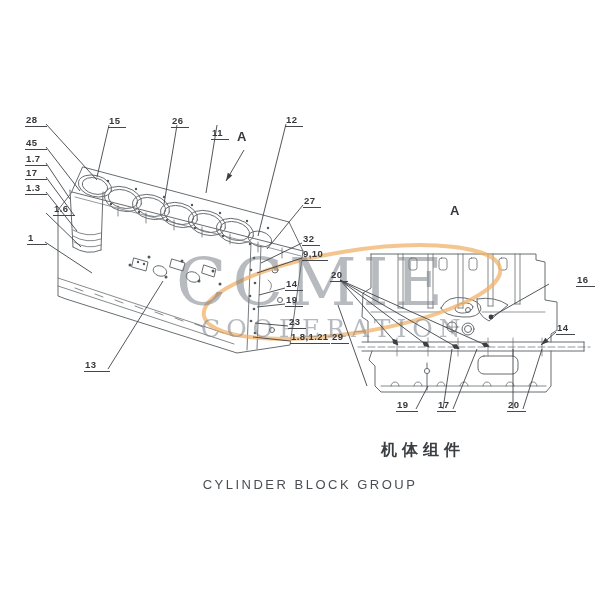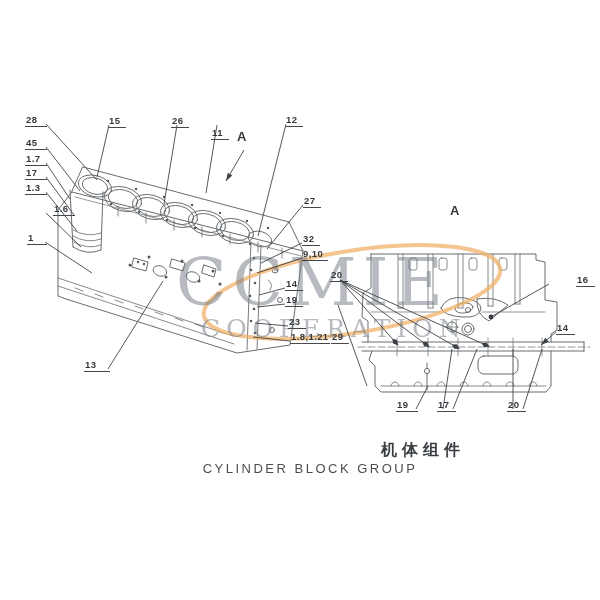--- a/index.html
+++ b/index.html
@@ -17,21 +17,21 @@
           font-size:25px;line-height:1;letter-spacing:6px;color:rgba(122,130,138,.55);
           font-weight:500;white-space:nowrap;}
   
   .callout{position:absolute;font-size:9.5px;line-height:10px;font-weight:600;color:#34383c;
            border-bottom:1.2px solid #44484c;padding:0 1px 1px 1px;letter-spacing:.4px;
            white-space:nowrap;}
   .callout.big{font-size:13px;line-height:14px;border-bottom:none;font-weight:700;}
   
   #title-block{position:absolute;left:155px;top:440px;width:310px;text-align:center;}
   #title-cn{font-size:16px;font-weight:700;letter-spacing:5px;color:#3a3e42;text-align:right;}
-  #title-en{margin-top:0;font-size:13px;letter-spacing:2.5px;color:#4a4e52;}
+  #title-en{margin-top:16px;font-size:13px;letter-spacing:2.5px;color:#4a4e52;}
 </style>
 </head>
 <body>
 
 <div id="page">
 
   <svg id="art" class="layer" width="600" height="600" viewBox="0 0 600 600">
     <g stroke="#53585c" stroke-width="1" fill="none" stroke-linejoin="round" stroke-linecap="round">
 
       <path d="M83,167 L289,222 L303,251 L72,192 Z"></path>

